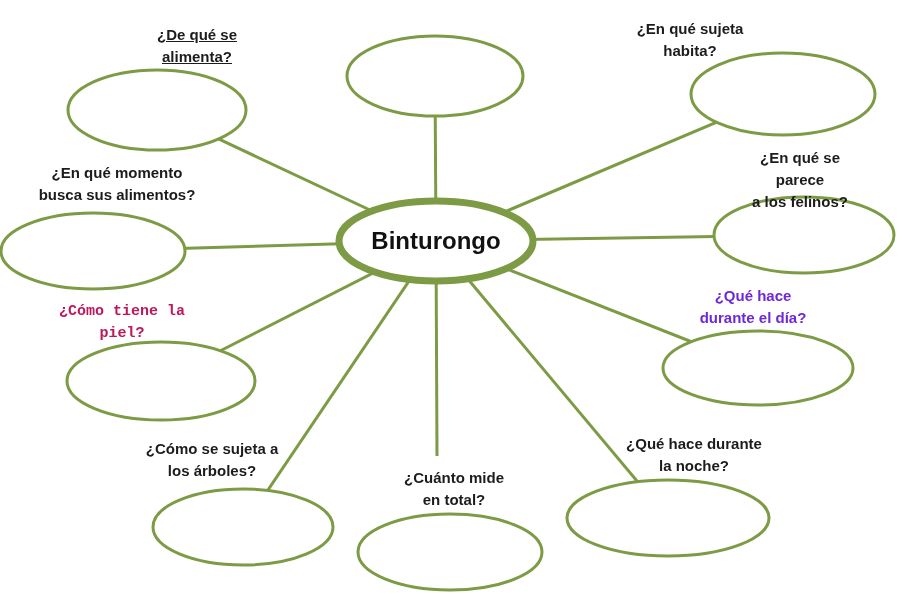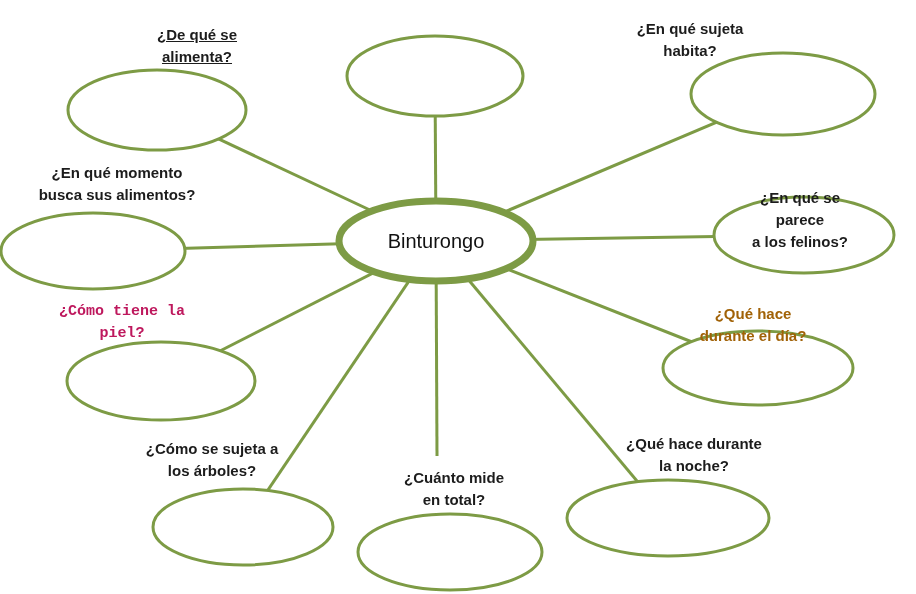--- a/index.html
+++ b/index.html
@@ -26,22 +26,22 @@
     text-align: center;
     font-weight: bold;
     font-size: 15px;
     line-height: 22px;
     white-space: pre-line;
     color: #1c1c1c;
   }
   .center-label {
     position: absolute;
     transform: translate(-50%, -50%);
-    font-weight: normal;
-    font-size: 20px;
+    font-weight: bold;
+    font-size: 24px;
     color: #111111;
     white-space: nowrap;
   }
 </style>
 </head>
 <body>
 
 <div class="stage">
   <svg width="916" height="594" viewBox="0 0 916 594">
       <line x1="436" y1="241" x2="435" y2="76" stroke="#7d9b45" stroke-width="3"></line>
@@ -64,23 +64,23 @@
       <ellipse cx="243" cy="527" rx="90" ry="38" fill="#ffffff" stroke="#7d9b45" stroke-width="3"></ellipse>
       <ellipse cx="161" cy="381" rx="94" ry="39" fill="#ffffff" stroke="#7d9b45" stroke-width="3"></ellipse>
       <ellipse cx="93" cy="251" rx="92" ry="38" fill="#ffffff" stroke="#7d9b45" stroke-width="3"></ellipse>
       <ellipse cx="436" cy="241" rx="97" ry="40" fill="#ffffff" stroke="#7d9b45" stroke-width="7"></ellipse>
     </svg>
   <div class="center-label" style="left: 436px; top: 241px;">Binturongo</div>
     <div class="node-label" style="left: 197px; top: 24px; color: rgb(28, 28, 28); text-decoration: underline;">¿De qué se
 alimenta?</div>
     <div class="node-label" style="left: 690px; top: 18px; color: rgb(28, 28, 28);">¿En qué sujeta
 habita?</div>
-    <div class="node-label" style="left: 800px; top: 147px; color: rgb(28, 28, 28); margin-top: 40px;">¿En qué se parece
+    <div class="node-label" style="left: 800px; top: 147px; color: rgb(28, 28, 28);">¿En qué se parece
 a los felinos?</div>
-    <div class="node-label" style="left: 753px; top: 303px; color: #a16207;">¿Qué hace
+    <div class="node-label" style="left: 753px; top: 285px; color: #6d28d9;">¿Qué hace
 durante el día?</div>
     <div class="node-label" style="left: 694px; top: 433px; color: rgb(28, 28, 28);">¿Qué hace durante
 la noche?</div>
     <div class="node-label" style="left: 438px; top: 467px; color: rgb(28, 28, 28); margin-left: 16px;">¿Cuánto mide
 en total?</div>
     <div class="node-label" style="left: 212px; top: 438px; color: rgb(28, 28, 28);">¿Cómo se sujeta a
 los árboles?</div>
     <div class="node-label" style="left: 122px; top: 301px; color: #be185d; font-family: Liberation Mono, monospace;">¿Cómo tiene la
 piel?</div>
     <div class="node-label" style="left: 117px; top: 162px; color: rgb(28, 28, 28);">¿En qué momento

